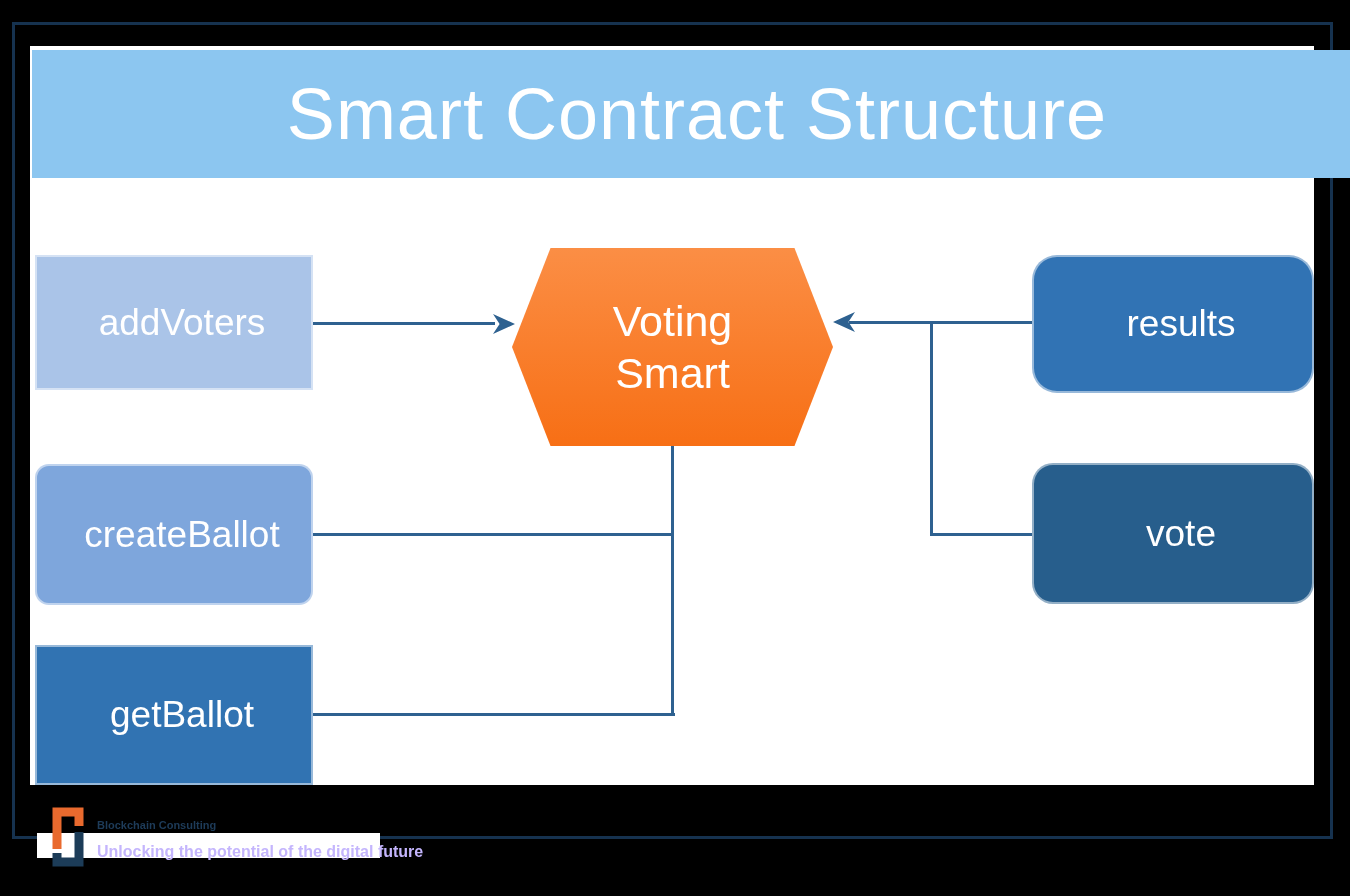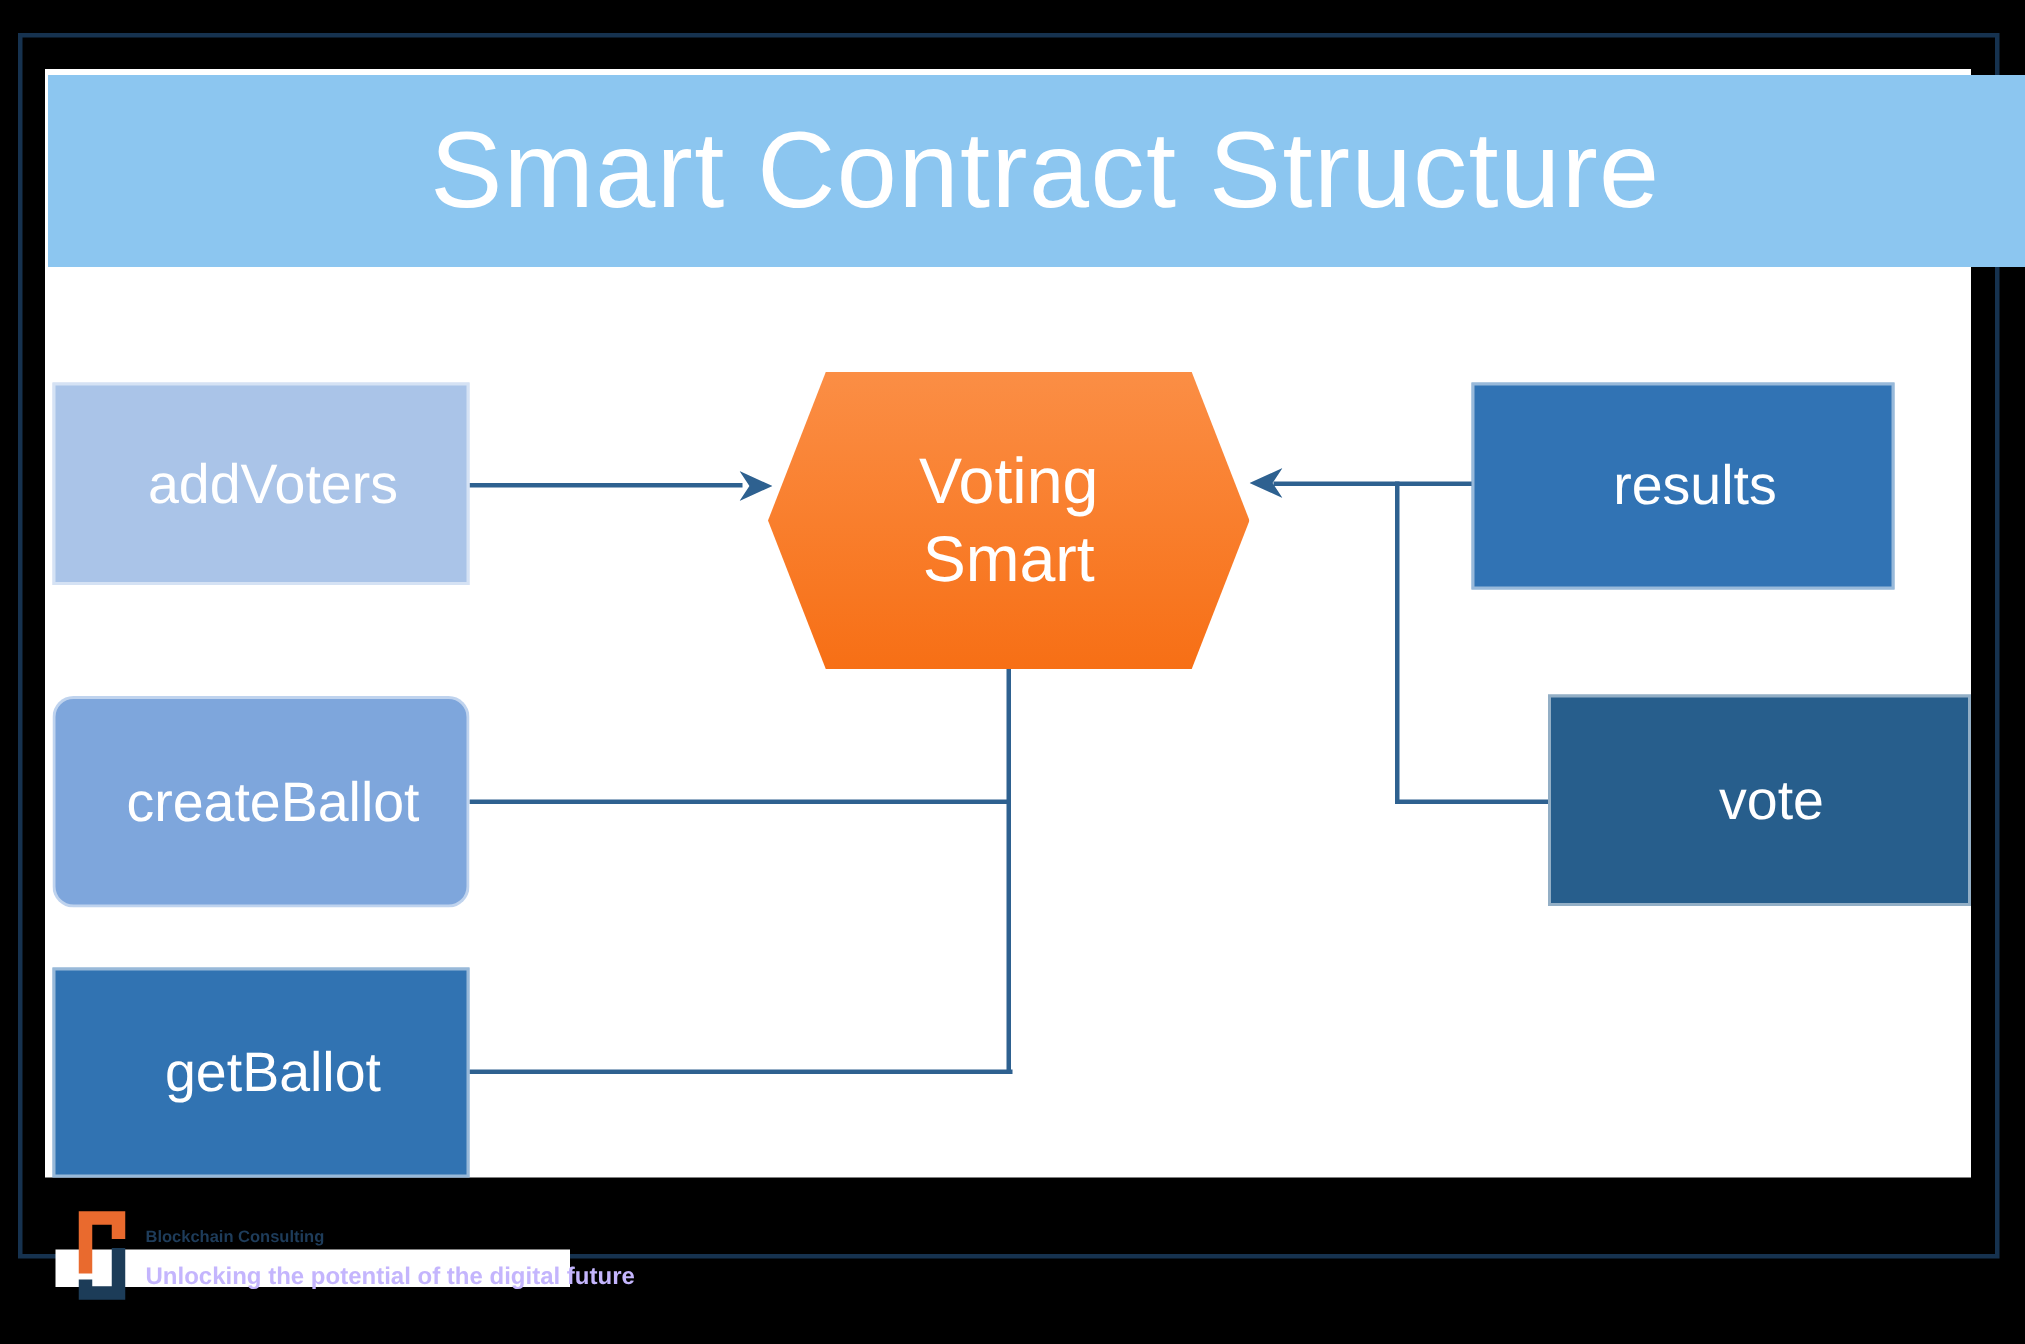--- a/index.html
+++ b/index.html
@@ -23,22 +23,22 @@
   }
   .node{
     position:absolute;display:flex;align-items:center;justify-content:center;
     color:#ffffff;font-size:37px;box-sizing:border-box;
     border:2px solid rgba(255,255,255,0.5);
     padding-left:16px;
   }
   .node-addvoters   {left:35px;  top:255px; width:278px; height:135px; background:#AAC4E8;}
   .node-createballot{left:35px;  top:464px; width:278px; height:141px; background:#7EA6DC;border-radius:14px;}
   .node-getballot   {left:35px;  top:645px; width:278px; height:140px; background:#3173B2;}
-  .node-results     {left:981px;top:255px; width:282px; height:138px; background:#3173B4;}
-  .node-vote        {left:1032px;top:463px; width:282px; height:141px; background:#275E8C;}
+  .node-results     {left:1032px;top:255px; width:282px; height:138px; background:#3173B4;border-radius:25px;}
+  .node-vote        {left:1032px;top:463px; width:282px; height:141px; background:#275E8C;border-radius:21px;}
   .hexagon{
     position:absolute;left:512px;top:224px;width:321px;height:198px;
     clip-path:polygon(0% 50%, 12% 0%, 88% 0%, 100% 50%, 88% 100%, 12% 100%);
     background:linear-gradient(180deg,#FB8E45 0%,#F76F15 100%);
     display:flex;flex-direction:column;align-items:center;justify-content:center;
     color:#ffffff;font-size:43px;line-height:52px;text-align:center;margin-top:24px;
   }
   .cline{position:absolute;background:#2E6190;}
   .l-add    {left:313px;top:322px;width:182px;height:3px;}
   .l-results{left:849px;top:321px;width:183px;height:3px;}

